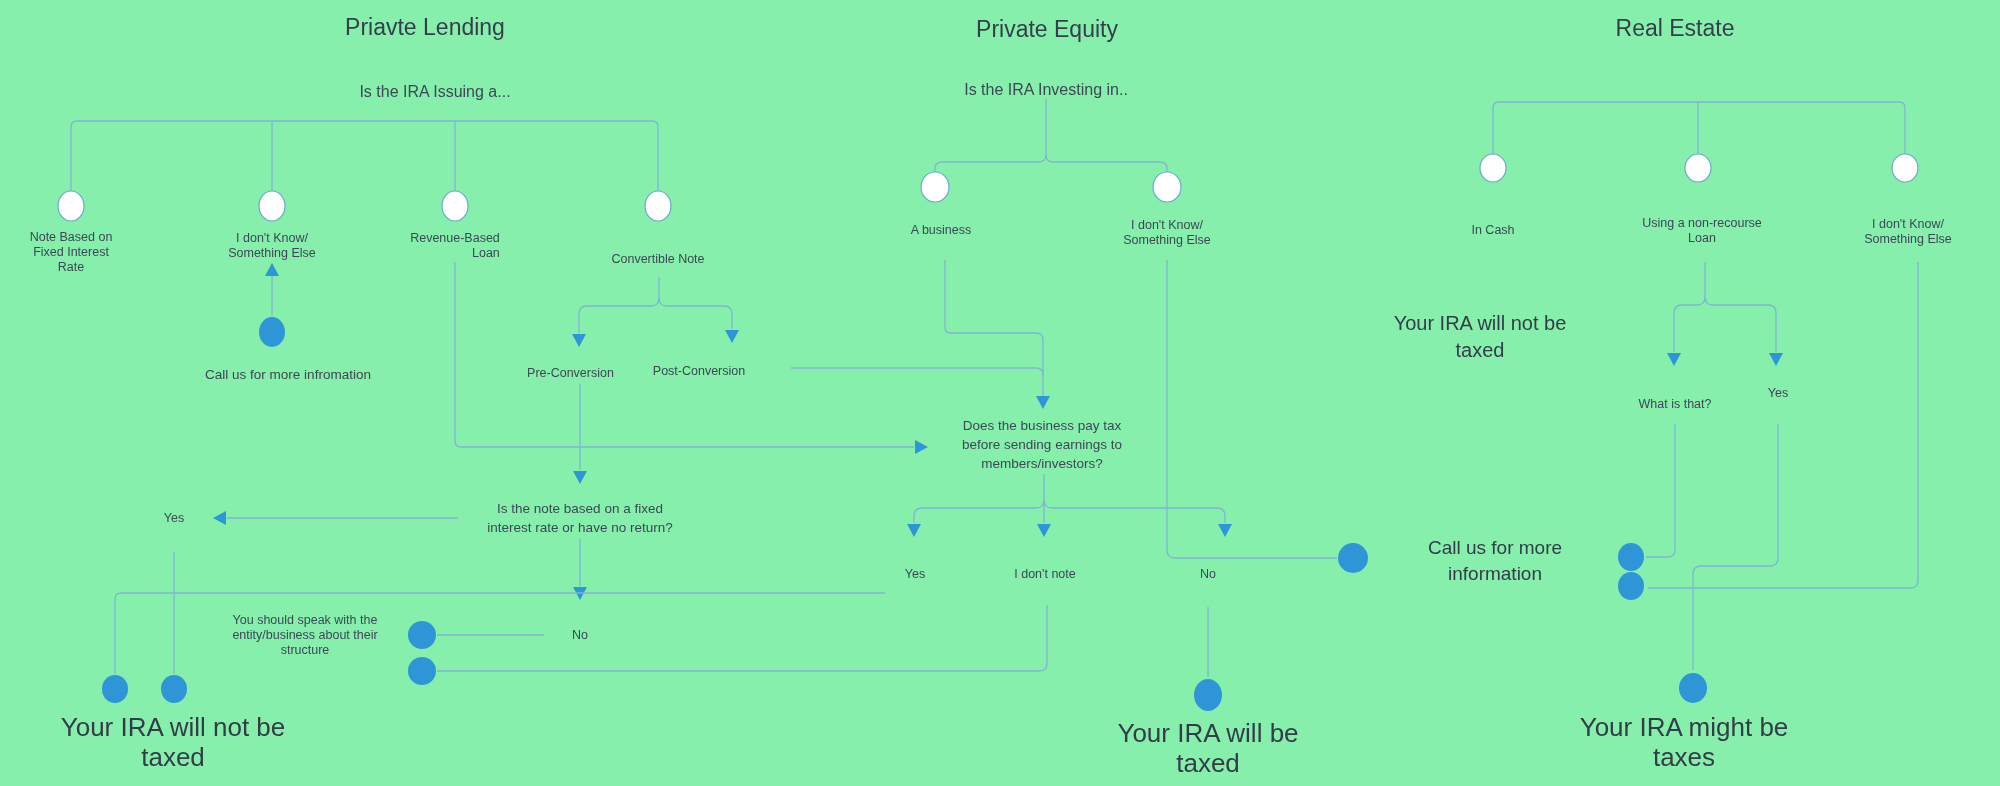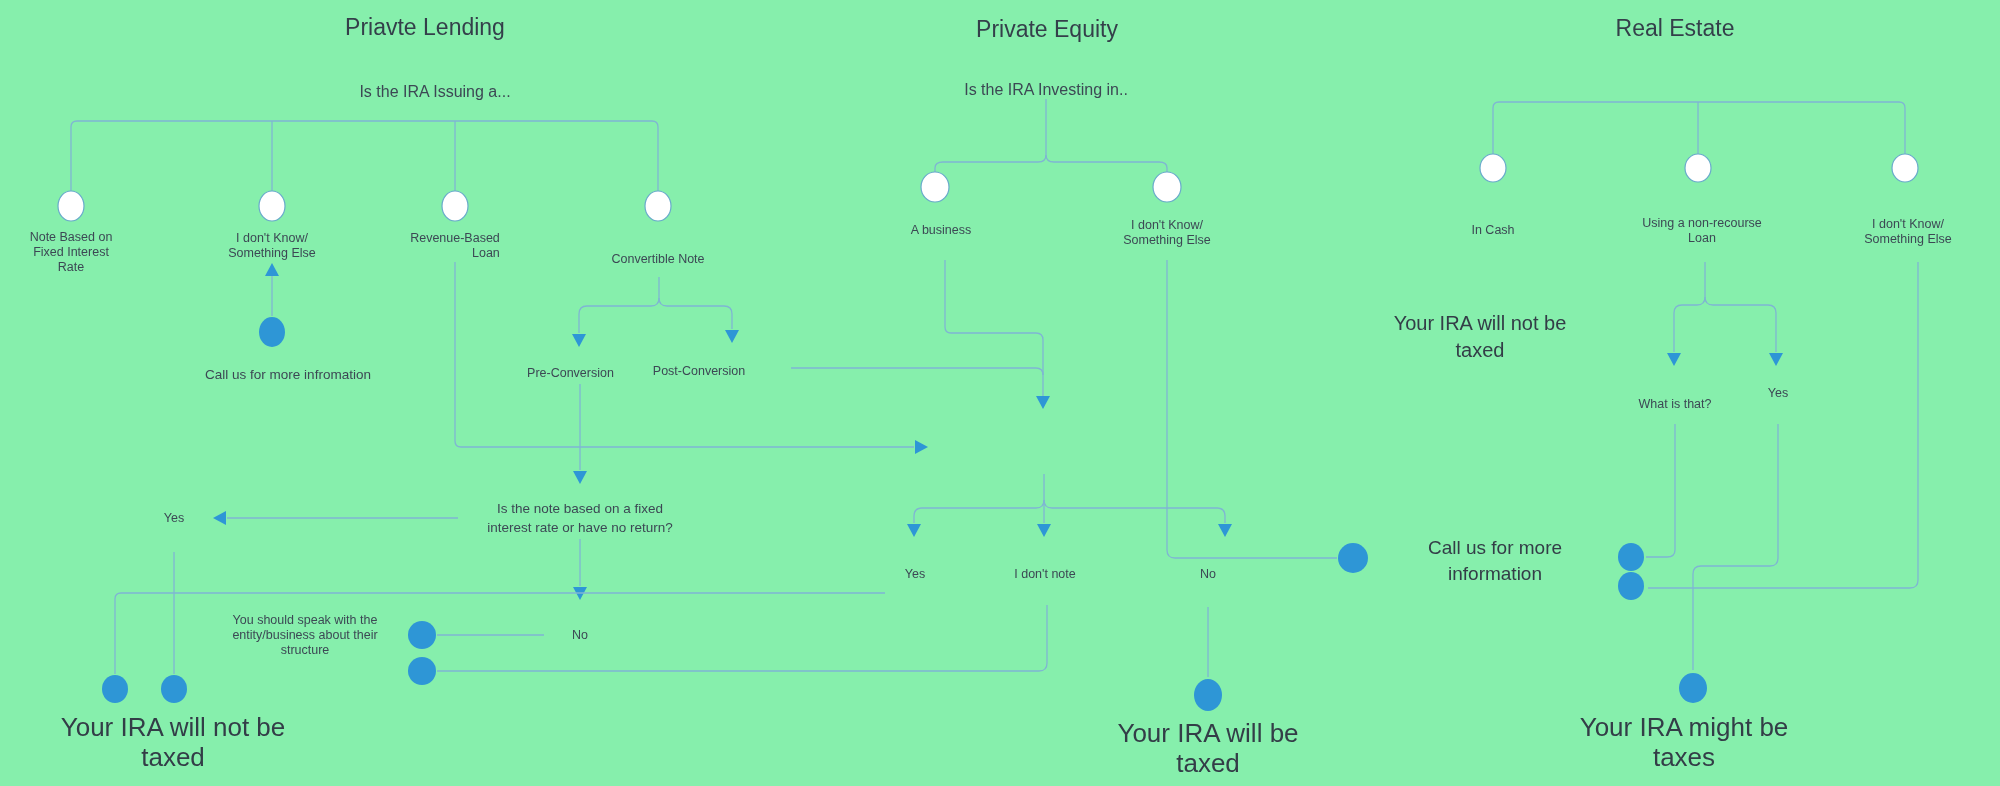--- a/index.html
+++ b/index.html
@@ -133,20 +133,23 @@
 entity/business about their
 structure</div>
   <div class="lbl big" style="left:173px;top:742px;">Your IRA will not be
 taxed</div>
 
   <div class="lbl title" style="left:1047px;top:29px;">Private Equity</div>
   <div class="lbl q" style="left:1046px;top:89px;">Is the IRA Investing in..</div>
   <div class="lbl" style="left:941px;top:230px;">A business</div>
   <div class="lbl" style="left:1167px;top:233px;">I don't Know/
 Something Else</div>
+  <div class="lbl flowq" style="left:1042px;top:444px;">Does the business pay tax
+before sending earnings to
+members/investors?</div>
   <div class="lbl" style="left:915px;top:574px;">Yes</div>
   <div class="lbl" style="left:1045px;top:574px;">I don't note</div>
   <div class="lbl" style="left:1208px;top:574px;">No</div>
   <div class="lbl big" style="left:1208px;top:748px;">Your IRA will be
 taxed</div>
 
   <div class="lbl title" style="left:1675px;top:28px;">Real Estate</div>
   <div class="lbl" style="left:1493px;top:230px;">In Cash</div>
   <div class="lbl" style="left:1702px;top:231px;">Using a non-recourse
 Loan</div>

